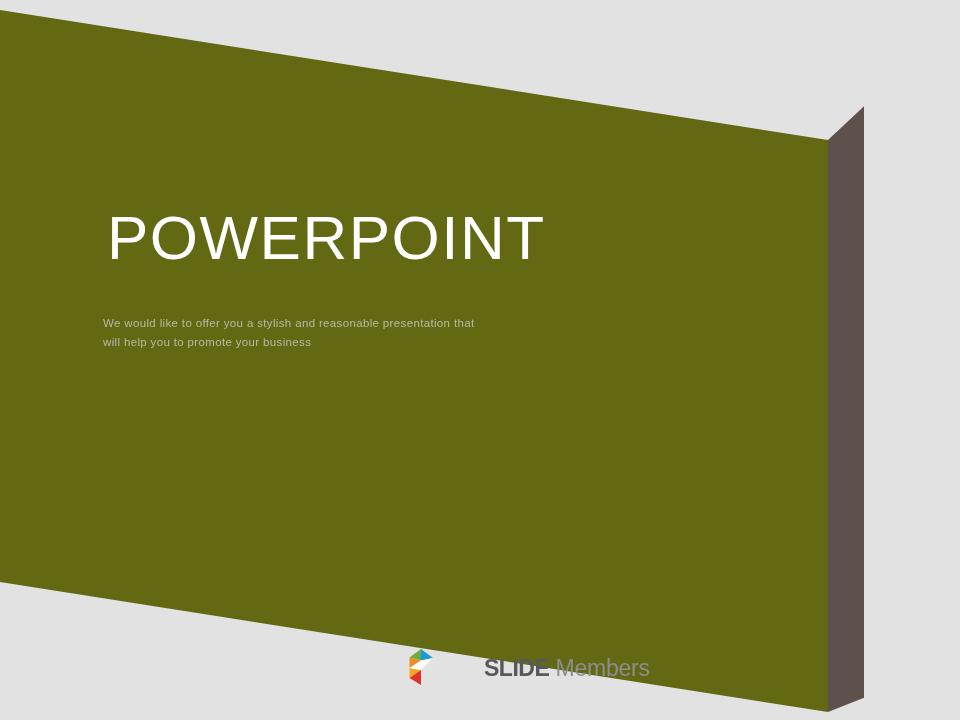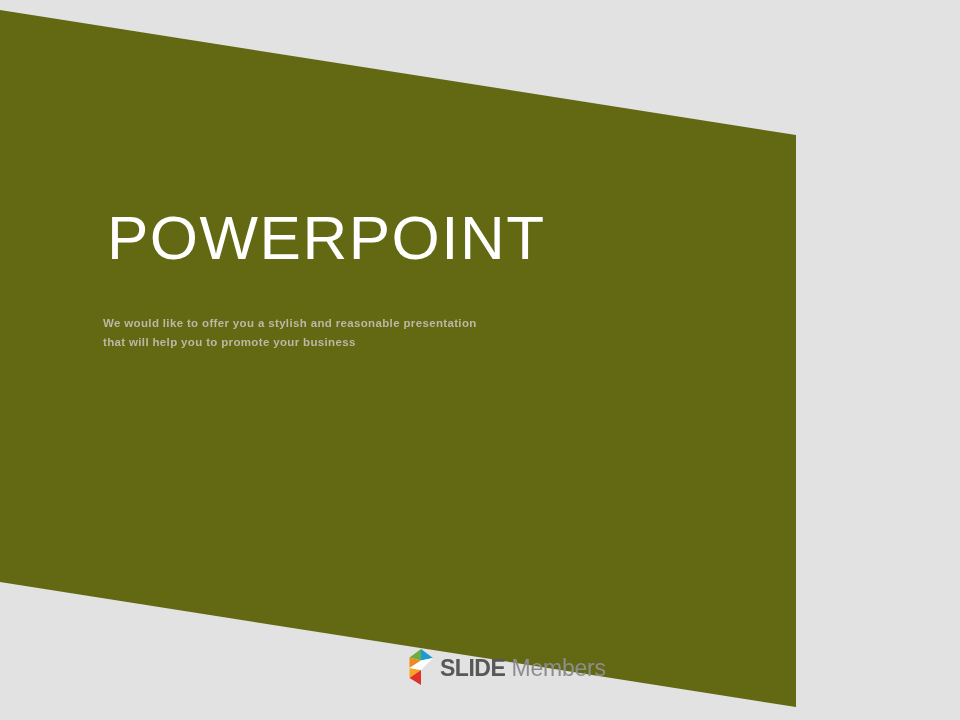--- a/index.html
+++ b/index.html
@@ -5,21 +5,21 @@
 <style>
   * { margin:0; padding:0; box-sizing:border-box; }
   html, body {
     width:960px; height:720px;
     overflow:hidden;
     background:#e2e2e2;
     font-family:"Liberation Sans", sans-serif;
   }
   #slide {
     position:relative;
-    width:796px; height:720px;
+    width:864px; height:720px;
     background:#e2e2e2;
     overflow:hidden;
   }
   
   #box-svg {
     position:absolute; left:0; top:0;
     width:960px; height:720px;
     display:block;
   }
   
@@ -44,34 +44,35 @@
     font-weight:bold;
     letter-spacing:0.5px;
     color:#ffffff;
     line-height:1.05;
     margin-top:18px;
     white-space:nowrap;
   }
   #subtitle {
     margin-top:45px;
     font-size:11.5px;
-    font-weight:700;
+    font-weight:400;
     line-height:1.65;
     color:#b9b9a5;
     letter-spacing:0.35px;
     max-width:390px;
   }
   
   #logo {
     position:absolute;
     left:404px;
     top:648px;
     display:flex;
     align-items:center;
     z-index:6;
+    gap:44px;
   }
   #logo-mark {
     width:34px; height:38px;
     display:block;
     margin-right:2px;
   }
   #logo-text {
     font-size:23px;
     line-height:1;
     white-space:nowrap;

